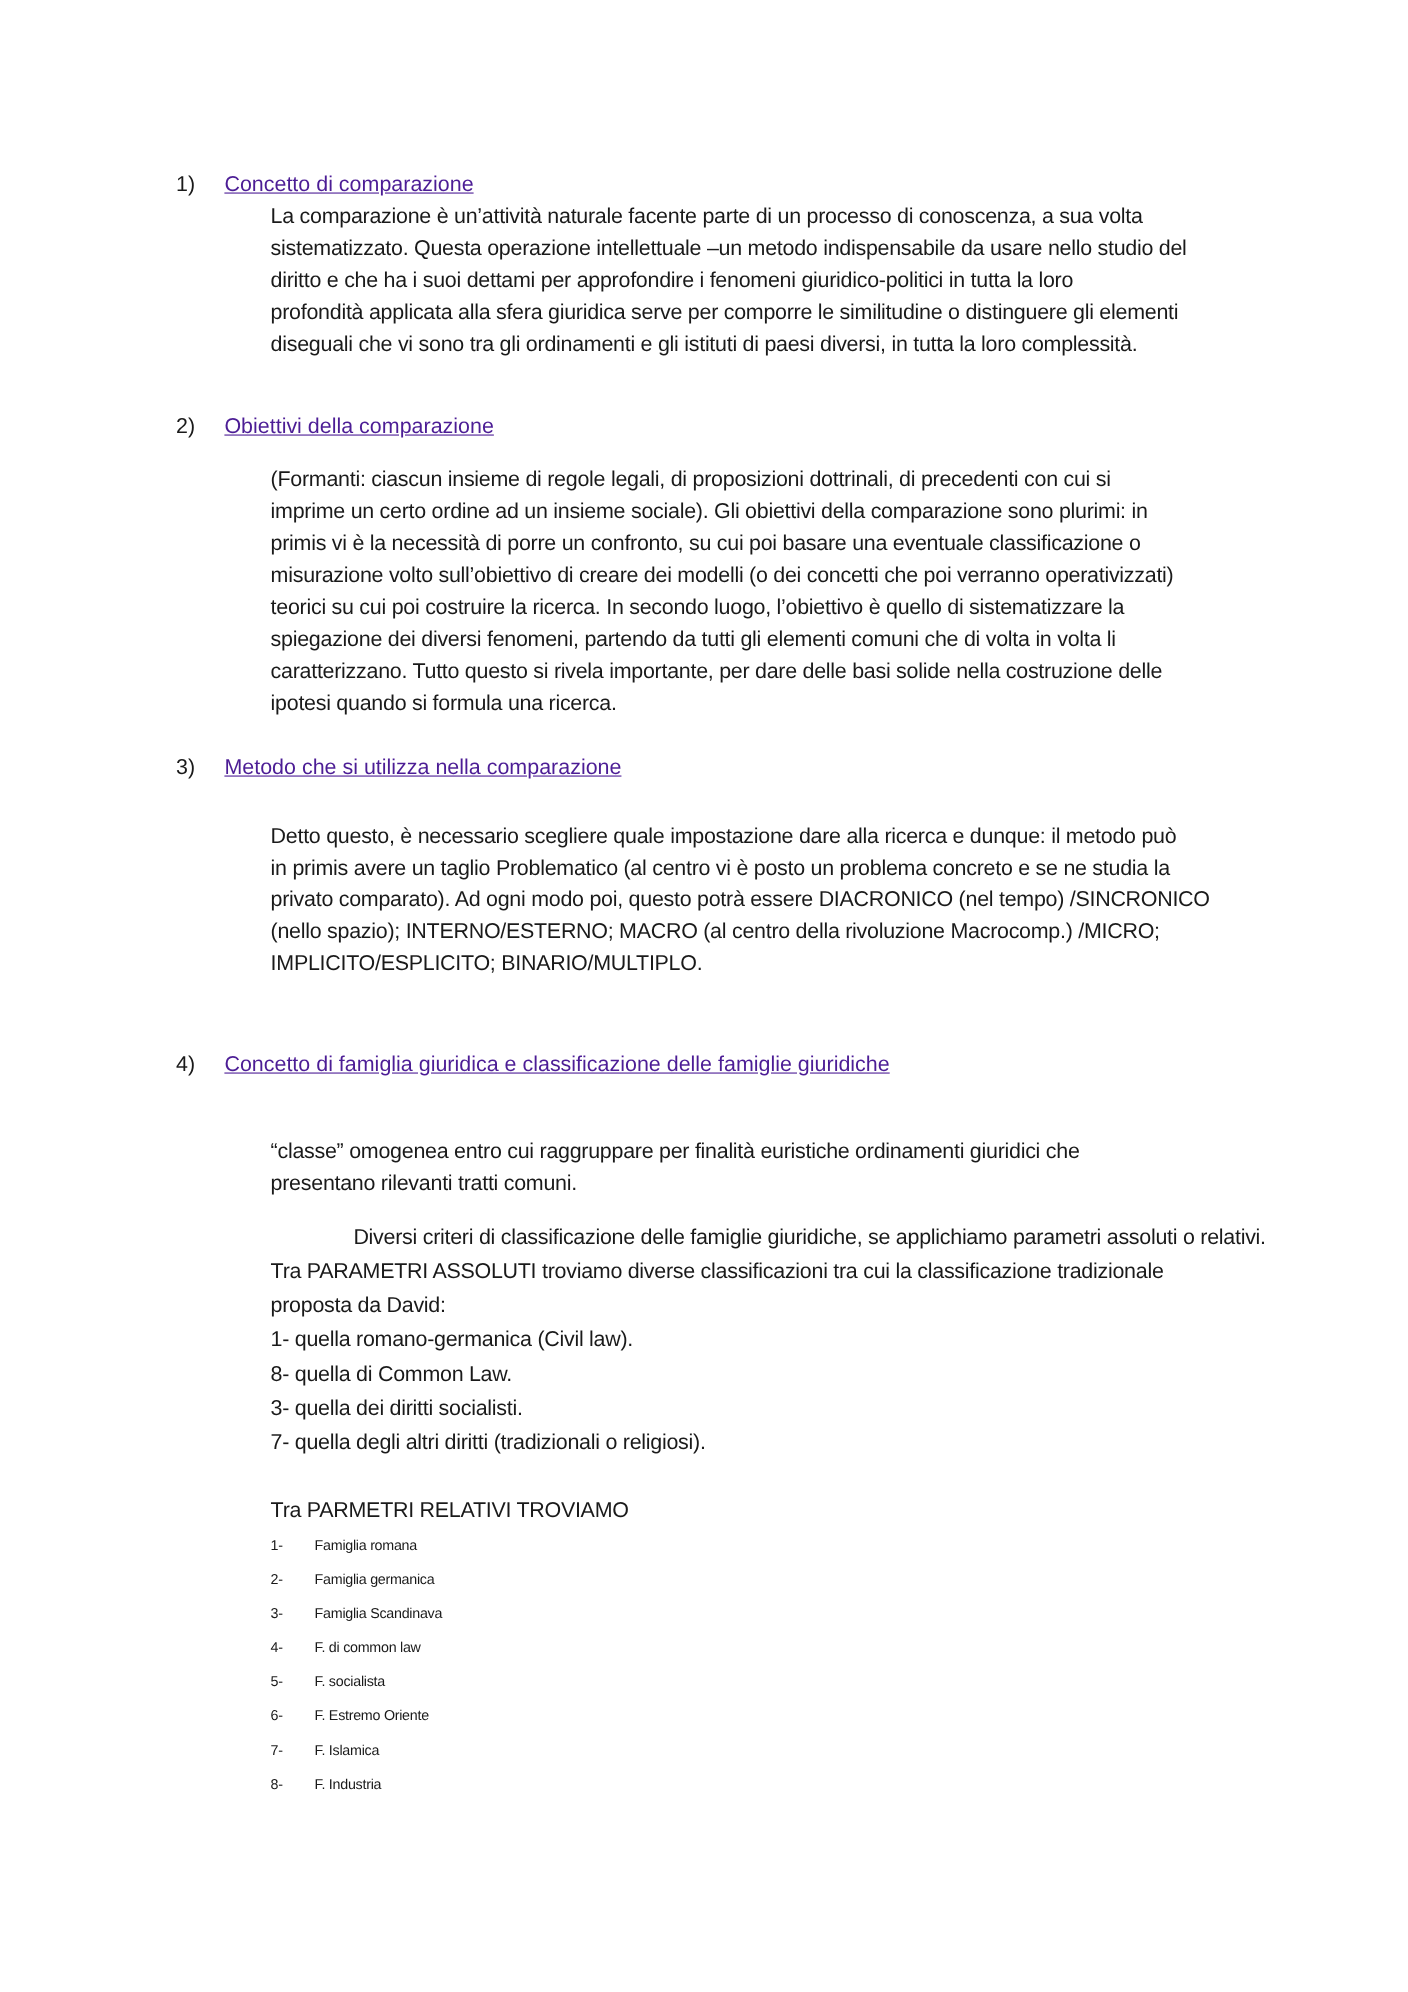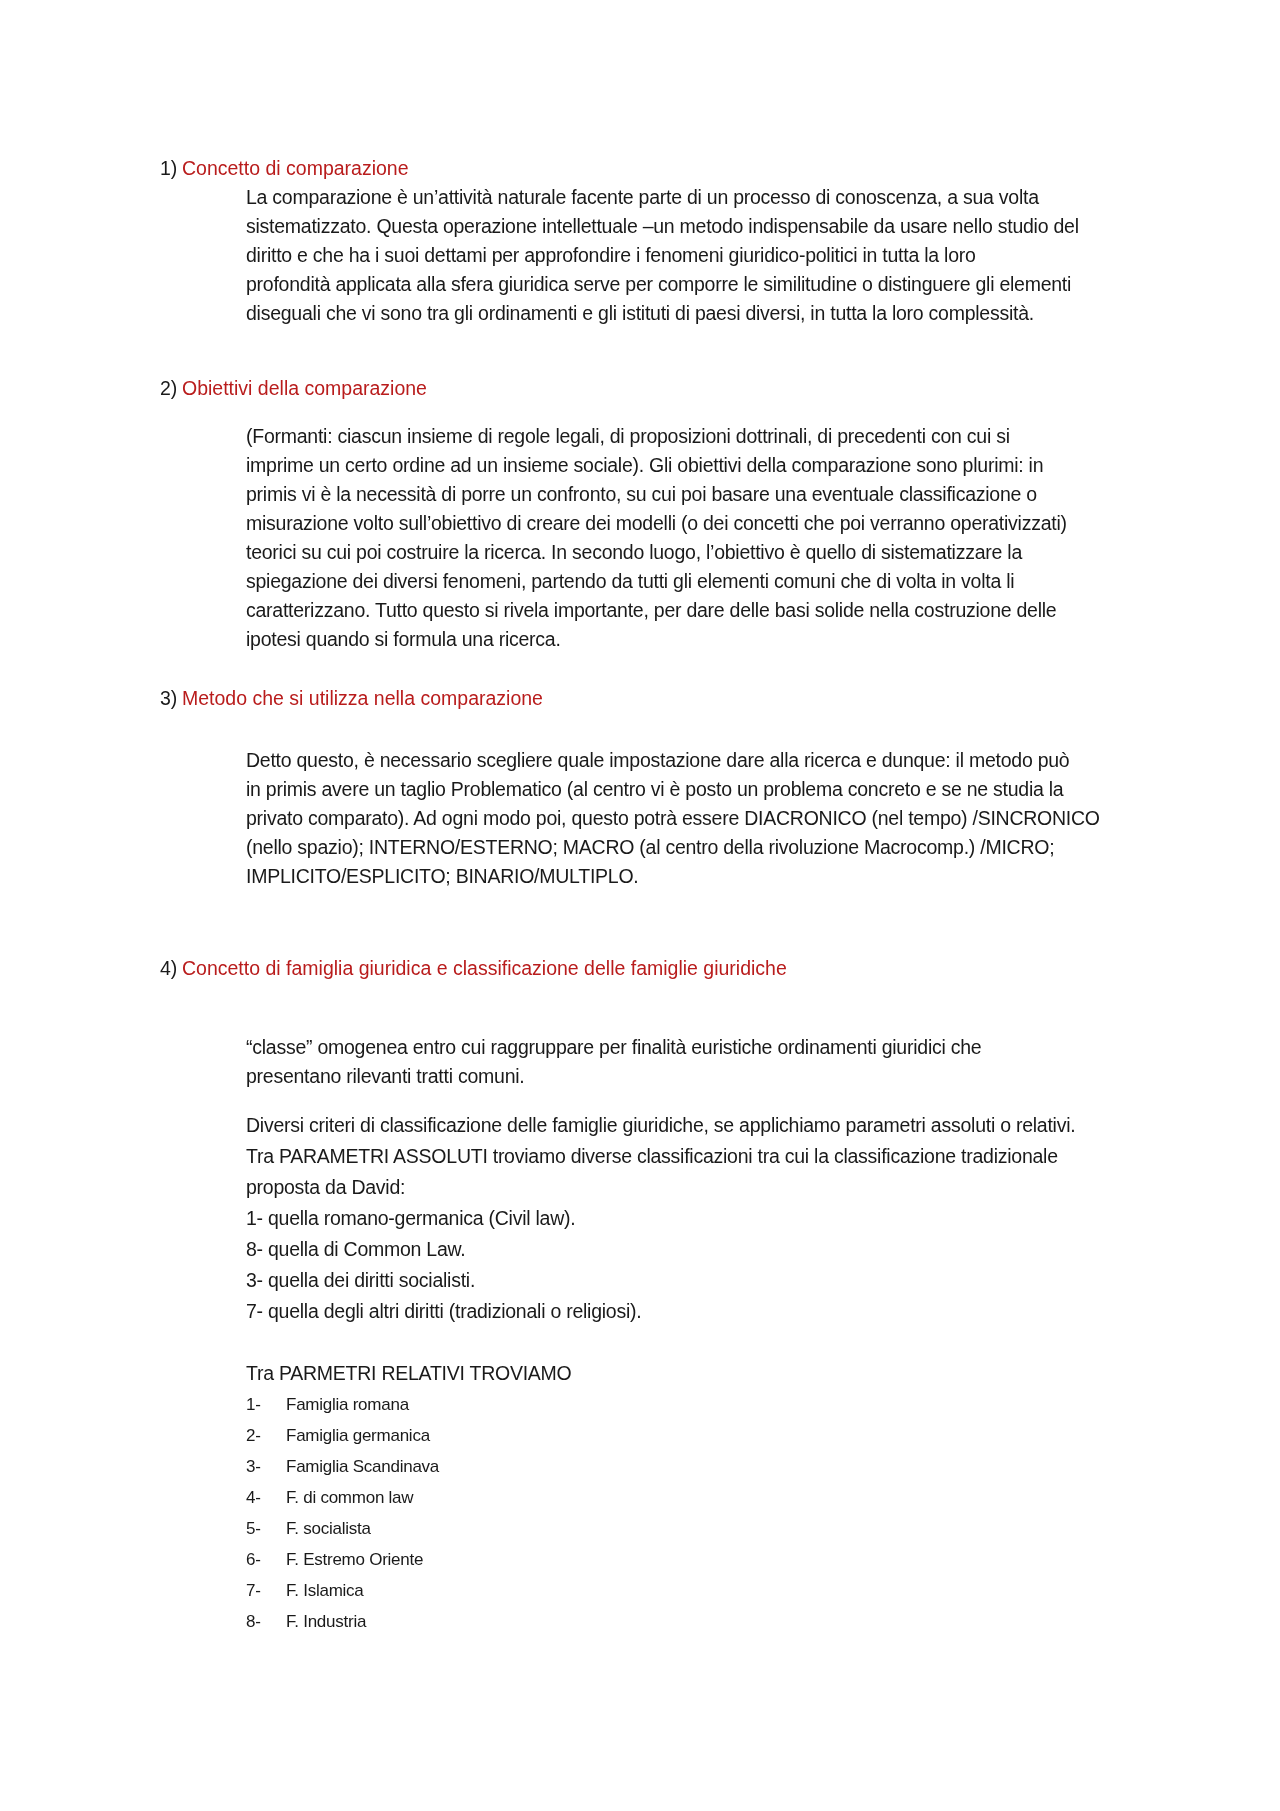--- a/index.html
+++ b/index.html
@@ -6,27 +6,27 @@
   body {
     width: 1280px; height: 1811px; position: relative; overflow: hidden;
     font-family: "Liberation Sans", "DejaVu Sans", sans-serif;
     color: #1a1a1a;
   }
   .page { position: absolute; left: 0; top: 0; width: 1280px; height: 1811px; background: #fff; }
   .heading {
     position: absolute; left: 160px; height: 26px; font-size: 19.5px; line-height: 26px; white-space: nowrap;
   }
   .heading .num { position: absolute; left: 0; color: #1a1a1a; }
-  .heading .title { position: absolute; left: 22px; color: #b91c1c; }
+  .heading .title { position: absolute; left: 44px; color: #4c1d95; text-decoration: underline; }
   .para {
     position: absolute; left: 200px; width: 980px;
     font-size: 19.5px; line-height: 29px; letter-spacing: -0.25px; margin-left: 46px;
   }
   .para .line { display: block; white-space: nowrap; height: 29px; }
-  .list-row { display: block; white-space: nowrap; height: 31px; line-height: 31px; font-size: 17px; }
+  .list-row { display: block; white-space: nowrap; height: 31px; line-height: 31px; font-size: 13px; }
   .list-row .n { display: inline-block; width: 40px; }
 </style>
 </head>
 <body>
 
 <div class="page">
 
   <div class="heading" style="top:155px;">
     <span class="num">1)</span>
     <span class="title">Concetto di comparazione</span>
@@ -68,21 +68,21 @@
 
   <div class="heading" style="top:955px;">
     <span class="num">4)</span>
     <span class="title">Concetto di famiglia giuridica e classificazione delle famiglie giuridiche</span>
   </div>
   <div class="para" style="top:1033px;">
     <span class="line">“classe” omogenea entro cui raggruppare per finalità euristiche ordinamenti giuridici che</span>
     <span class="line">presentano rilevanti tratti comuni.</span>
   </div>
   <div class="para" style="top:1110px; line-height:31px;">
-    <span class="line" style="height:31px;">Diversi criteri di classificazione delle famiglie giuridiche, se applichiamo parametri assoluti o relativi.</span>
+    <span class="line" style="height:31px;text-align:center;">Diversi criteri di classificazione delle famiglie giuridiche, se applichiamo parametri assoluti o relativi.</span>
     <span class="line" style="height:31px;">Tra PARAMETRI ASSOLUTI troviamo diverse classificazioni tra cui la classificazione tradizionale</span>
     <span class="line" style="height:31px;">proposta da David:</span>
     <span class="line" style="height:31px;">1- quella romano-germanica (Civil law).</span>
     <span class="line" style="height:31px;">8- quella di Common Law.</span>
     <span class="line" style="height:31px;">3- quella dei diritti socialisti.</span>
     <span class="line" style="height:31px;">7- quella degli altri diritti (tradizionali o religiosi).</span>
   </div>
 
   <div class="para" style="top:1358px; line-height:31px;">
     <span class="line" style="height:31px;">Tra PARMETRI RELATIVI TROVIAMO</span>

